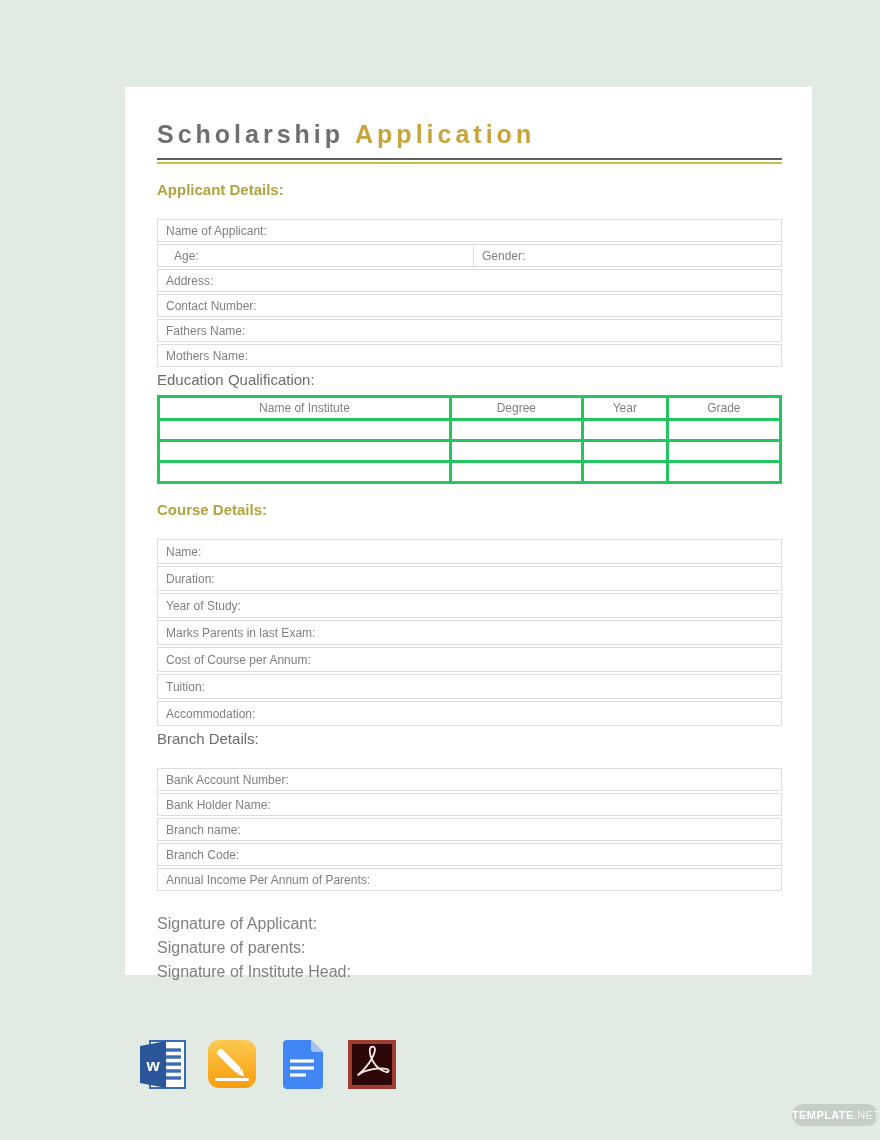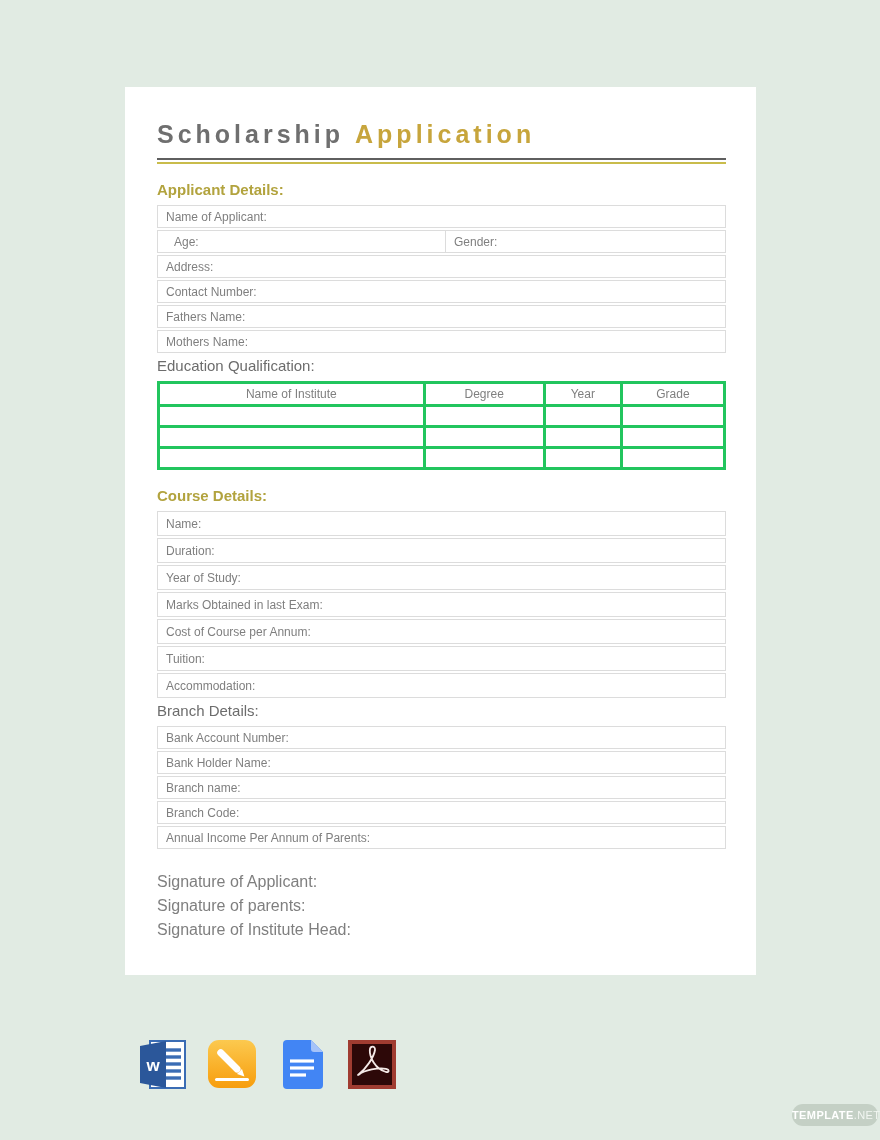--- a/index.html
+++ b/index.html
@@ -5,33 +5,33 @@
   * { margin:0; padding:0; box-sizing:border-box; }
   html,body { width:880px; height:1140px; }
   body {
     background:#e1ebe3;
     font-family:"Liberation Sans", sans-serif;
     position:relative;
     overflow:hidden;
   }
   .card {
     position:absolute; left:125px; top:87px;
-    width:631px; height:888px;
+    width:687px; height:888px;
     background:#ffffff;
     padding:33px 30px 0 32px;
   }
   
   .title { font-size:25px; font-weight:600; letter-spacing:4px; color:#6f6f6f; white-space:nowrap; }
   .title .gold { color:#c7a53c; }
   .rule { margin-top:9px; height:6px; border-top:2px solid #5f5f5f; border-bottom:2px solid #c9bc4b; }
   
   .h-gold { margin-top:17px; font-size:15px; font-weight:700; color:#b2a33e; }
   .h-gray { margin-top:4px; font-size:15px; font-weight:500; color:#6c6c6c; }
   
-  .rows { margin-top:7px;border-radius:12px; }
+  .rows { margin-top:21px;border-radius:12px; }
   .frow {
     border:1px solid #dcdcdc;
     height:23px; line-height:22px;
     margin-bottom:2px;
     font-size:12px; color:#7f7f7f;
     padding-left:8px;
     background:#fff;
   }
   .rows.tall .frow { height:25px; line-height:24px; }
   .frow.split { display:flex; padding-left:8px; }
@@ -109,21 +109,21 @@
           <td></td>
       </tr>
     </tbody>
   </table>
 
   <div class="h-gold">Course Details:</div>
   <div class="rows tall">
     <div class="frow"><span>Name:</span></div>
     <div class="frow"><span>Duration:</span></div>
     <div class="frow"><span>Year of Study:</span></div>
-    <div class="frow"><span>Marks Obtained in last Exam:</span></div>
+    <div class="frow"><span>Marks Parents in last Exam:</span></div>
     <div class="frow"><span>Cost of Course per Annum:</span></div>
     <div class="frow"><span>Tuition:</span></div>
     <div class="frow"><span>Accommodation:</span></div>
   </div>
 
   <div class="h-gray">Branch Details:</div>
   <div class="rows">
     <div class="frow"><span>Bank Account Number:</span></div>
     <div class="frow"><span>Bank Holder Name:</span></div>
     <div class="frow"><span>Branch name:</span></div>

